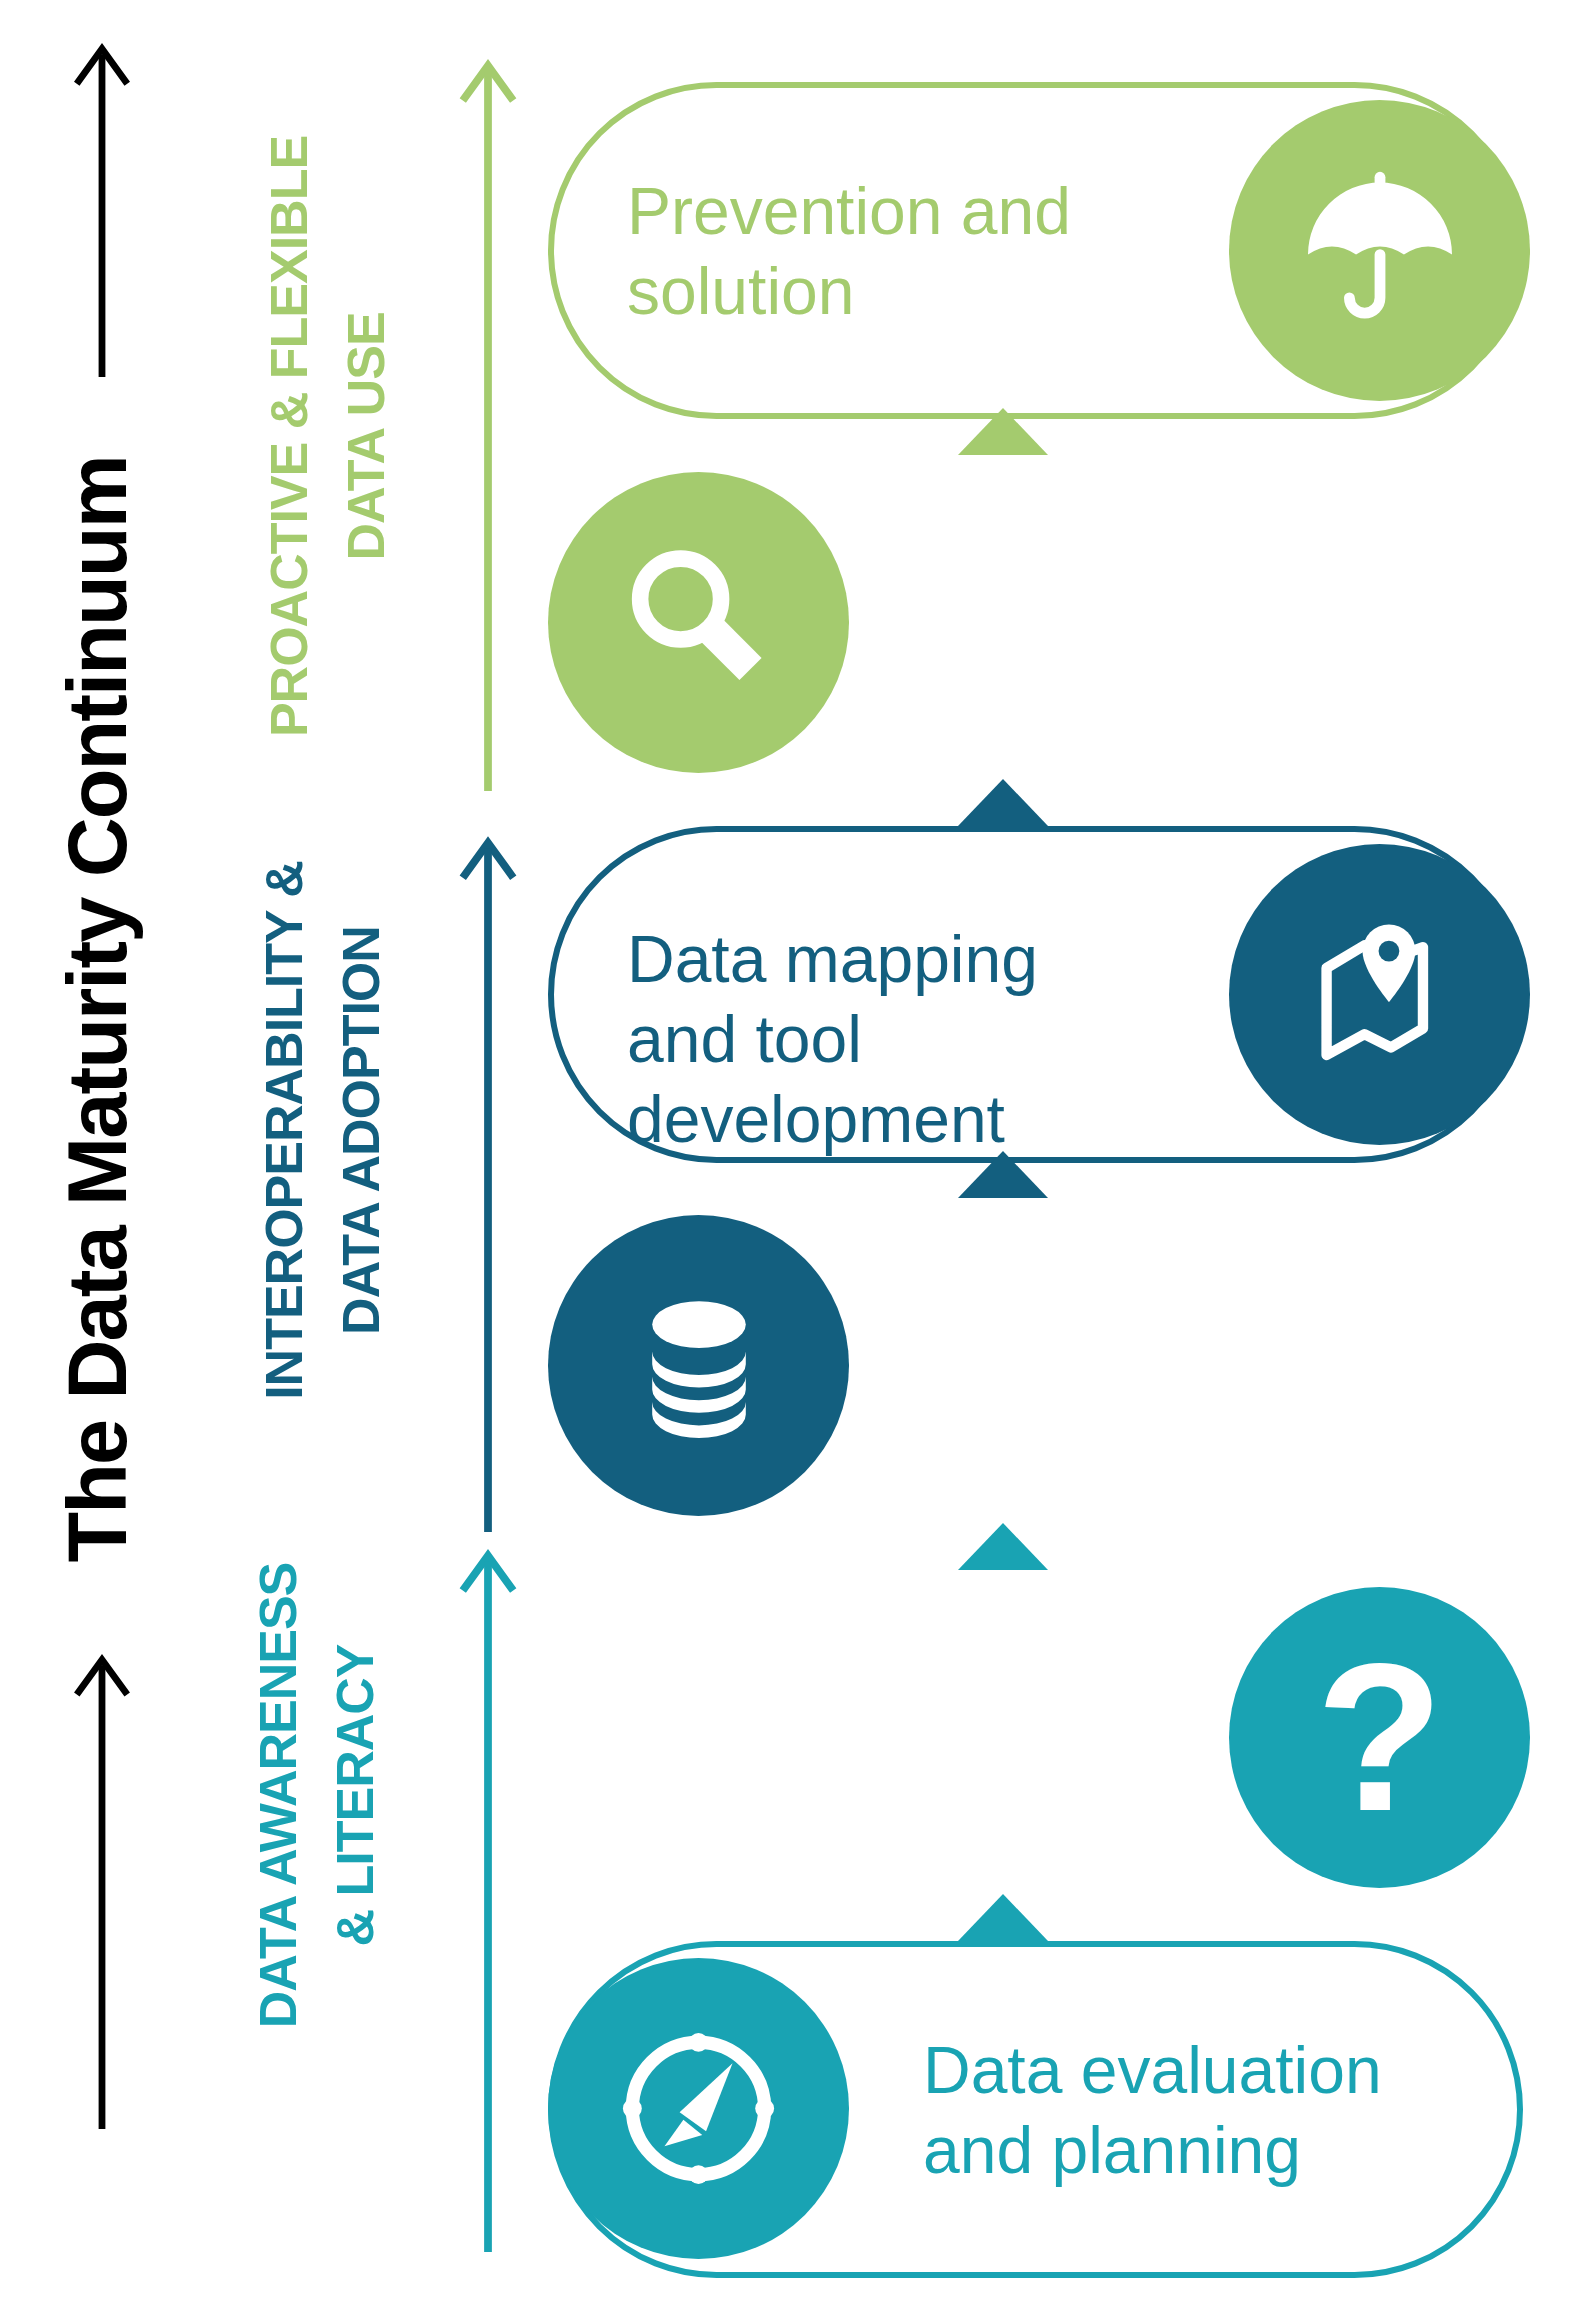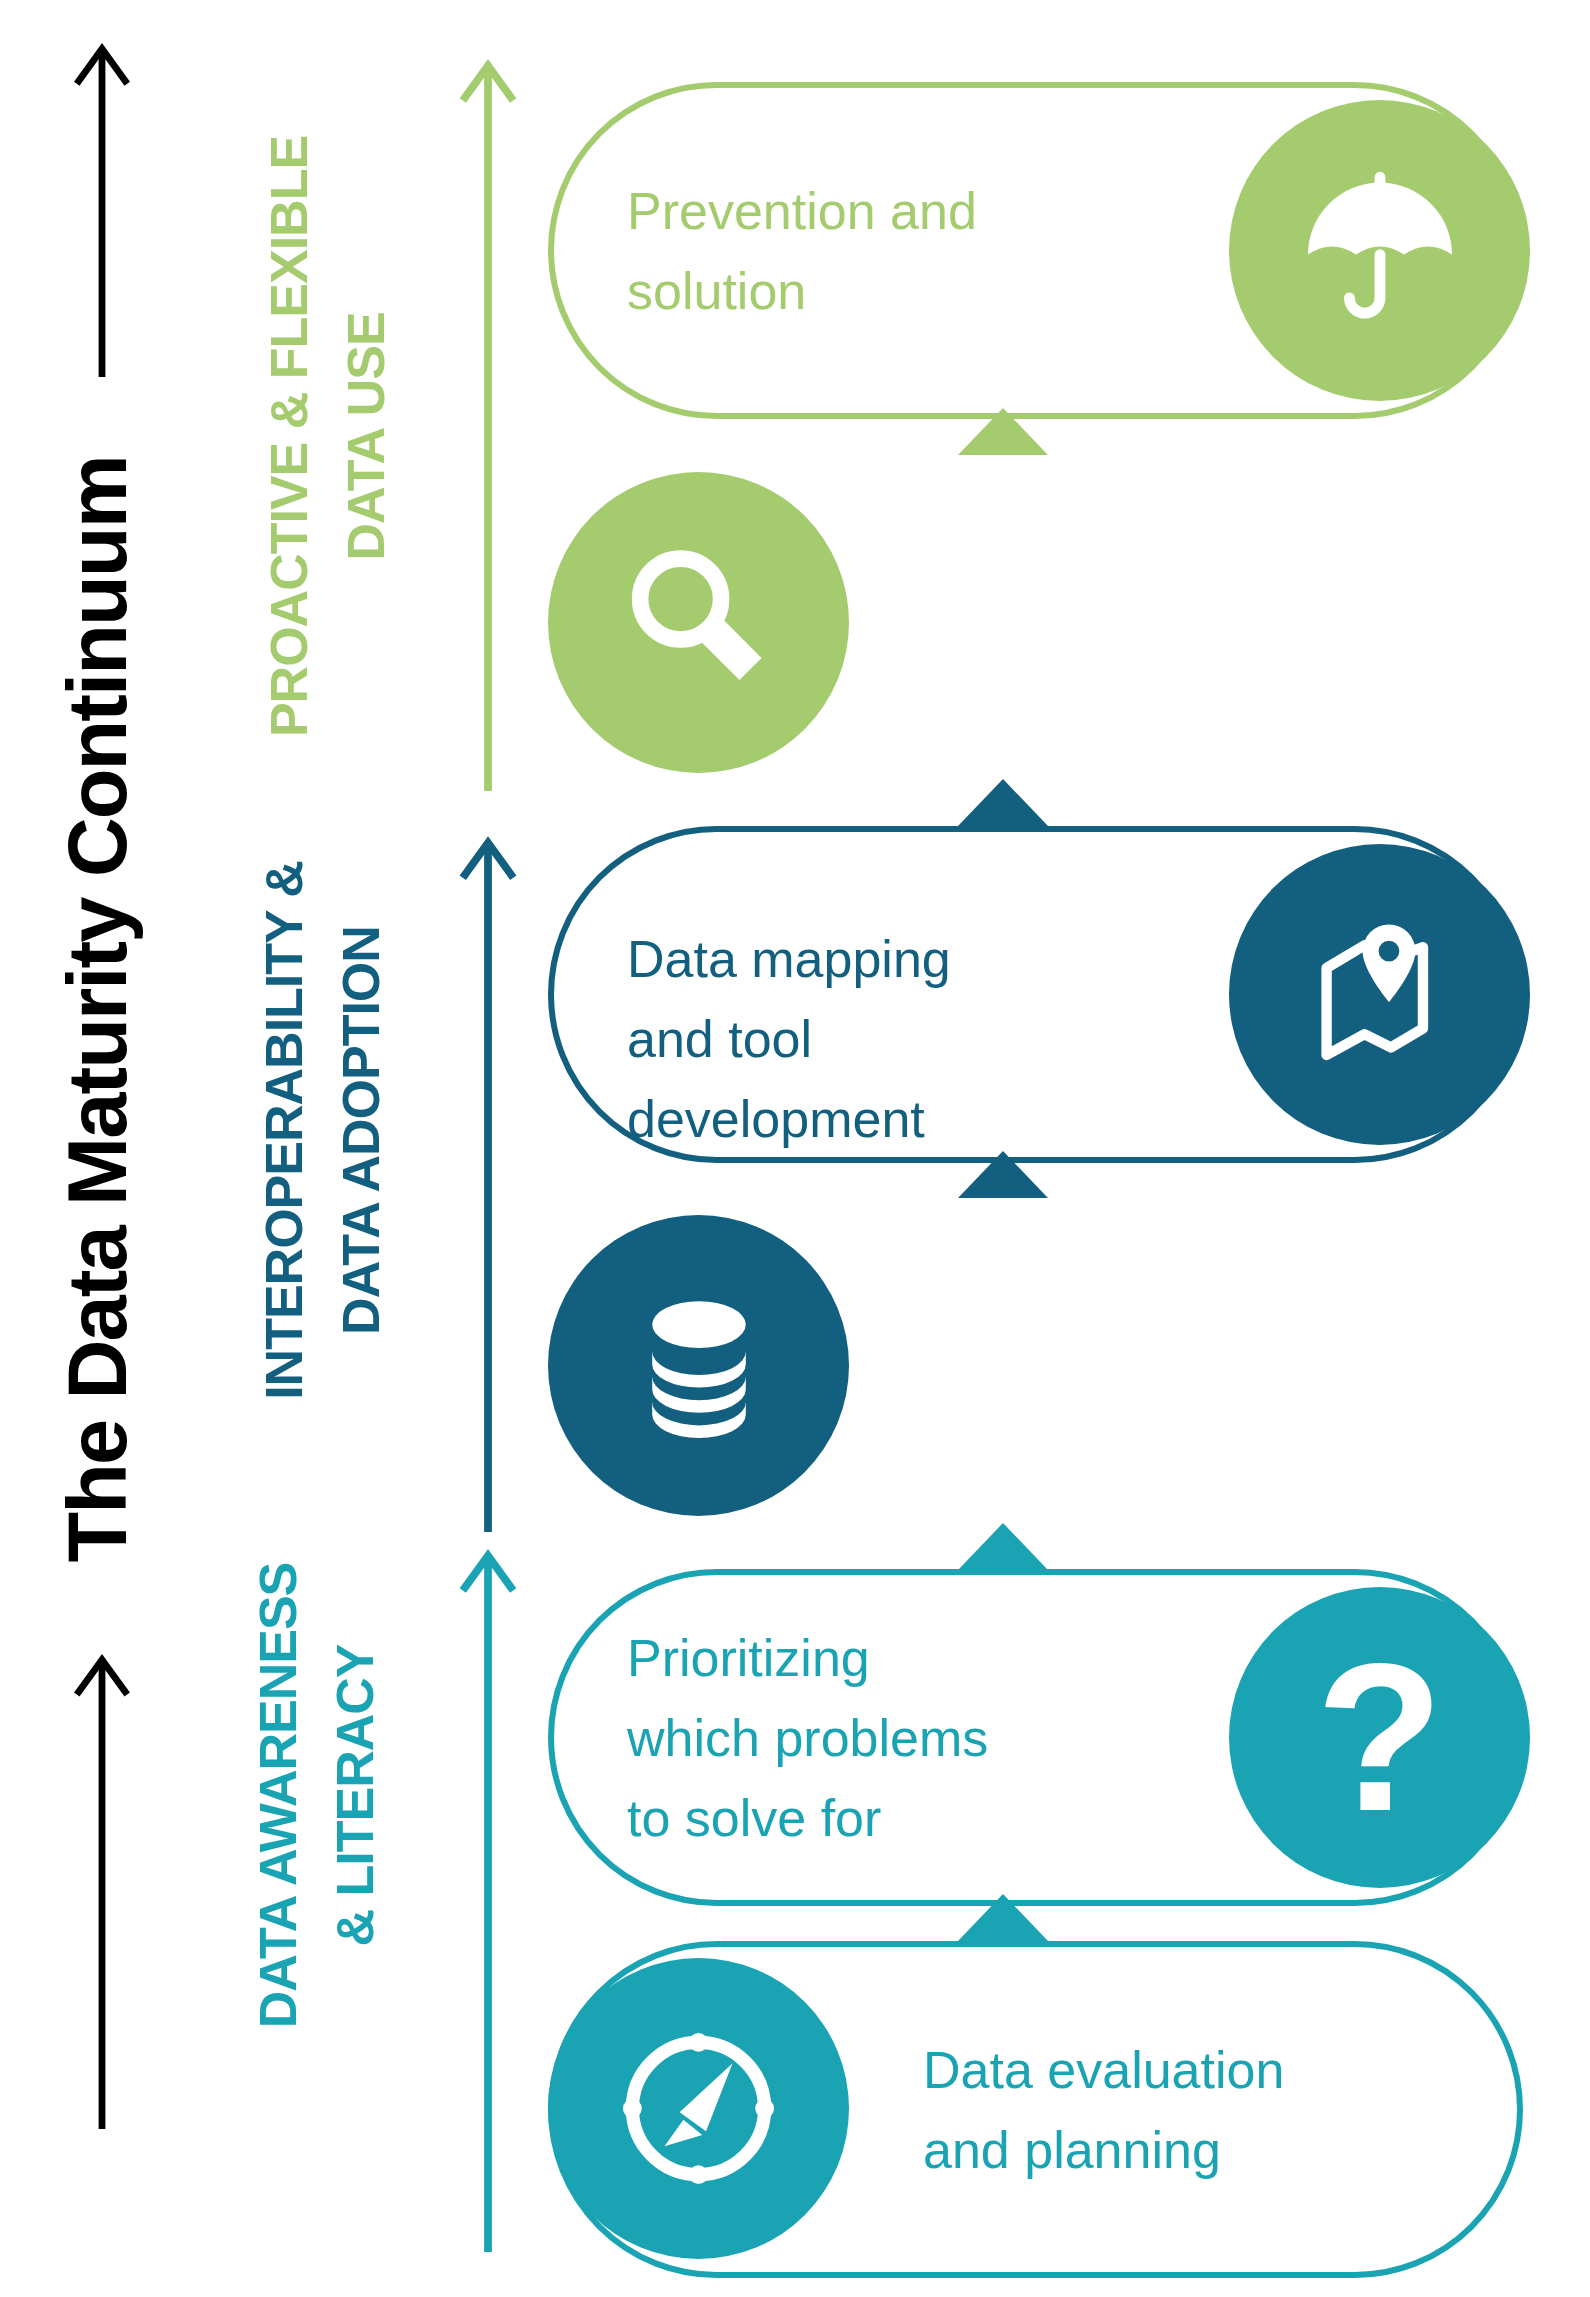--- a/index.html
+++ b/index.html
@@ -27,21 +27,21 @@
   #label-awareness { left:-23px;  top:1719px; width:679px; height:153px; }
   .section-arrow { position:absolute; left:455px; width:66px; }
   
   .pill {
     position:absolute; left:548px; width:975px; height:337px;
     border:6.8px solid; border-radius:169px; background:#ffffff;
     box-sizing:border-box; z-index:1;
   }
   .pill-text {
     position:absolute; top:50%; transform:translateY(-50%);
-    font-size:52px; line-height:80px; white-space:pre-line;
+    font-size:66px; line-height:80px; white-space:pre-line;
   }
   .text-left  { left:73px; }
   .text-right { left:369px; }
   #pill-1 { top:82px; }  #pill-2 { top:454px; } #pill-3 { top:826px; }
   #pill-4 { top:1197px; } #pill-5 { top:1569px; } #pill-6 { top:1941px; }
   
   .circle {
     position:absolute; width:301px; height:301px; border-radius:50%;
     display:flex; align-items:center; justify-content:center; z-index:4;
   }
@@ -100,25 +100,20 @@
 
   <div id="pill-1" class="pill" style="border-color: rgb(164, 203, 110);">
     <div class="pill-text text-left" style="color: rgb(164, 203, 110);">Prevention and
 solution</div>
   </div>
   <div id="pill-3" class="pill" style="border-color: rgb(19, 95, 127);">
     <div class="pill-text text-left" style="color: rgb(19, 95, 127); margin-top: 44px;">Data mapping
 and tool
 development</div>
   </div>
-  <div id="pill-5" class="pill" style="border-color: rgb(25, 163, 179);">
-    <div class="pill-text text-left" style="color: rgb(25, 163, 179);">Prioritizing
-which problems
-to solve for</div>
-  </div>
   <div id="pill-6" class="pill" style="border-color: rgb(25, 163, 179);">
     <div class="pill-text text-right" style="color: rgb(25, 163, 179);">Data evaluation
 and planning</div>
   </div>
 
   <div id="tri-1" class="tri" style="border-bottom-color: rgb(164, 203, 110);"></div>
   <div id="tri-2" class="tri" style="border-bottom-color: rgb(19, 95, 127);"></div>
   <div id="tri-3" class="tri" style="border-bottom-color: rgb(19, 95, 127);"></div>
   <div id="tri-4" class="tri" style="border-bottom-color: rgb(25, 163, 179);"></div>
   <div id="tri-5" class="tri" style="border-bottom-color: rgb(25, 163, 179);"></div>

